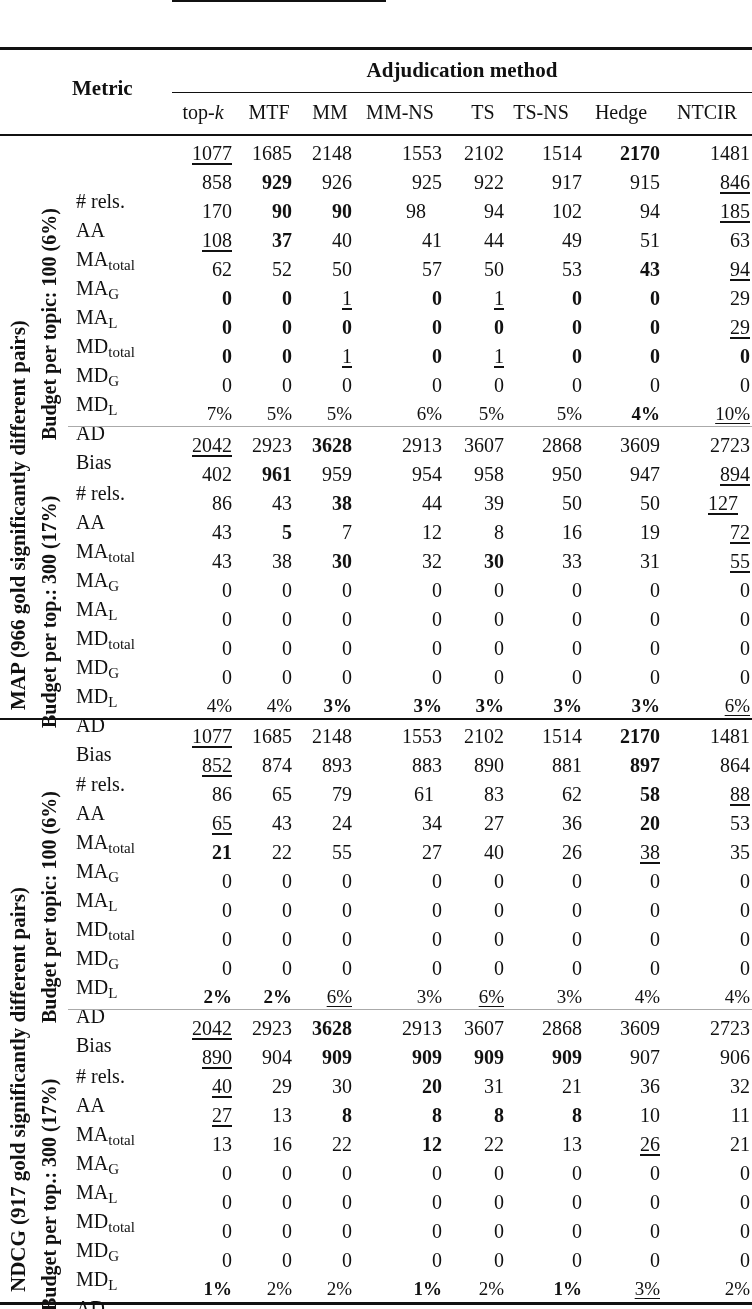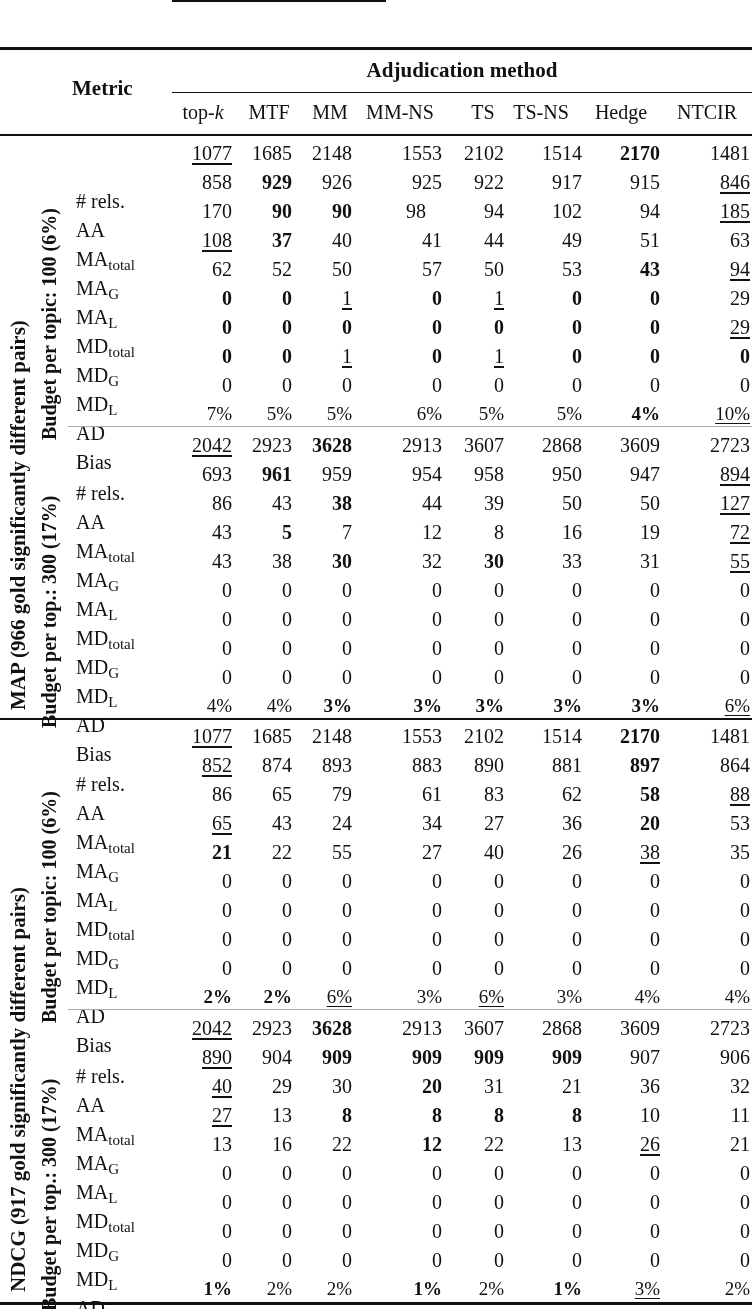--- a/index.html
+++ b/index.html
@@ -177,39 +177,39 @@
         <div class="cell" style="right: 460px;">2923</div>
         <div class="cell b" style="right: 400px;">3628</div>
         <div class="cell" style="right: 310px;">2913</div>
         <div class="cell" style="right: 248px;">3607</div>
         <div class="cell" style="right: 170px;">2868</div>
         <div class="cell" style="right: 92px;">3609</div>
         <div class="cell" style="right: 2px;">2723</div>
       </div>
       <div class="row" style="top: 463px;">
         <div class="metric">AA</div>
-        <div class="cell" style="right: 520px;">693</div>
+        <div class="cell" style="right: 520px;">402</div>
         <div class="cell b" style="right: 460px;">961</div>
         <div class="cell" style="right: 400px;">959</div>
         <div class="cell" style="right: 310px;">954</div>
         <div class="cell" style="right: 248px;">958</div>
         <div class="cell" style="right: 170px;">950</div>
         <div class="cell" style="right: 92px;">947</div>
         <div class="cell u" style="right: 2px;">894</div>
       </div>
       <div class="row" style="top: 492px;">
         <div class="metric">MA<sub>total</sub></div>
         <div class="cell" style="right: 520px;">86</div>
         <div class="cell" style="right: 460px;">43</div>
         <div class="cell b" style="right: 400px;">38</div>
         <div class="cell" style="right: 310px;">44</div>
         <div class="cell" style="right: 248px;">39</div>
         <div class="cell" style="right: 170px;">50</div>
         <div class="cell" style="right: 92px;">50</div>
-        <div class="cell u" style="right: 2px;">127</div>
+        <div class="cell u" style="right: 14px;">127</div>
       </div>
       <div class="row" style="top: 521px;">
         <div class="metric">MA<sub>G</sub></div>
         <div class="cell" style="right: 520px;">43</div>
         <div class="cell b" style="right: 460px;">5</div>
         <div class="cell" style="right: 400px;">7</div>
         <div class="cell" style="right: 310px;">12</div>
         <div class="cell" style="right: 248px;">8</div>
         <div class="cell" style="right: 170px;">16</div>
         <div class="cell" style="right: 92px;">19</div>
@@ -303,21 +303,21 @@
         <div class="cell" style="right: 248px;">890</div>
         <div class="cell" style="right: 170px;">881</div>
         <div class="cell b" style="right: 92px;">897</div>
         <div class="cell" style="right: 2px; margin-left: 11px;">864</div>
       </div>
       <div class="row" style="top: 783px;">
         <div class="metric">MA<sub>total</sub></div>
         <div class="cell" style="right: 520px;">86</div>
         <div class="cell" style="right: 460px;">65</div>
         <div class="cell" style="right: 400px;">79</div>
-        <div class="cell" style="right: 310px; text-align: center;">61</div>
+        <div class="cell" style="right: 318px; text-align: center;">61</div>
         <div class="cell" style="right: 248px;">83</div>
         <div class="cell" style="right: 170px;">62</div>
         <div class="cell b" style="right: 92px;">58</div>
         <div class="cell u" style="right: 2px;">88</div>
       </div>
       <div class="row" style="top: 812px;">
         <div class="metric">MA<sub>G</sub></div>
         <div class="cell u" style="right: 520px;">65</div>
         <div class="cell" style="right: 460px;">43</div>
         <div class="cell" style="right: 400px;">24</div>

